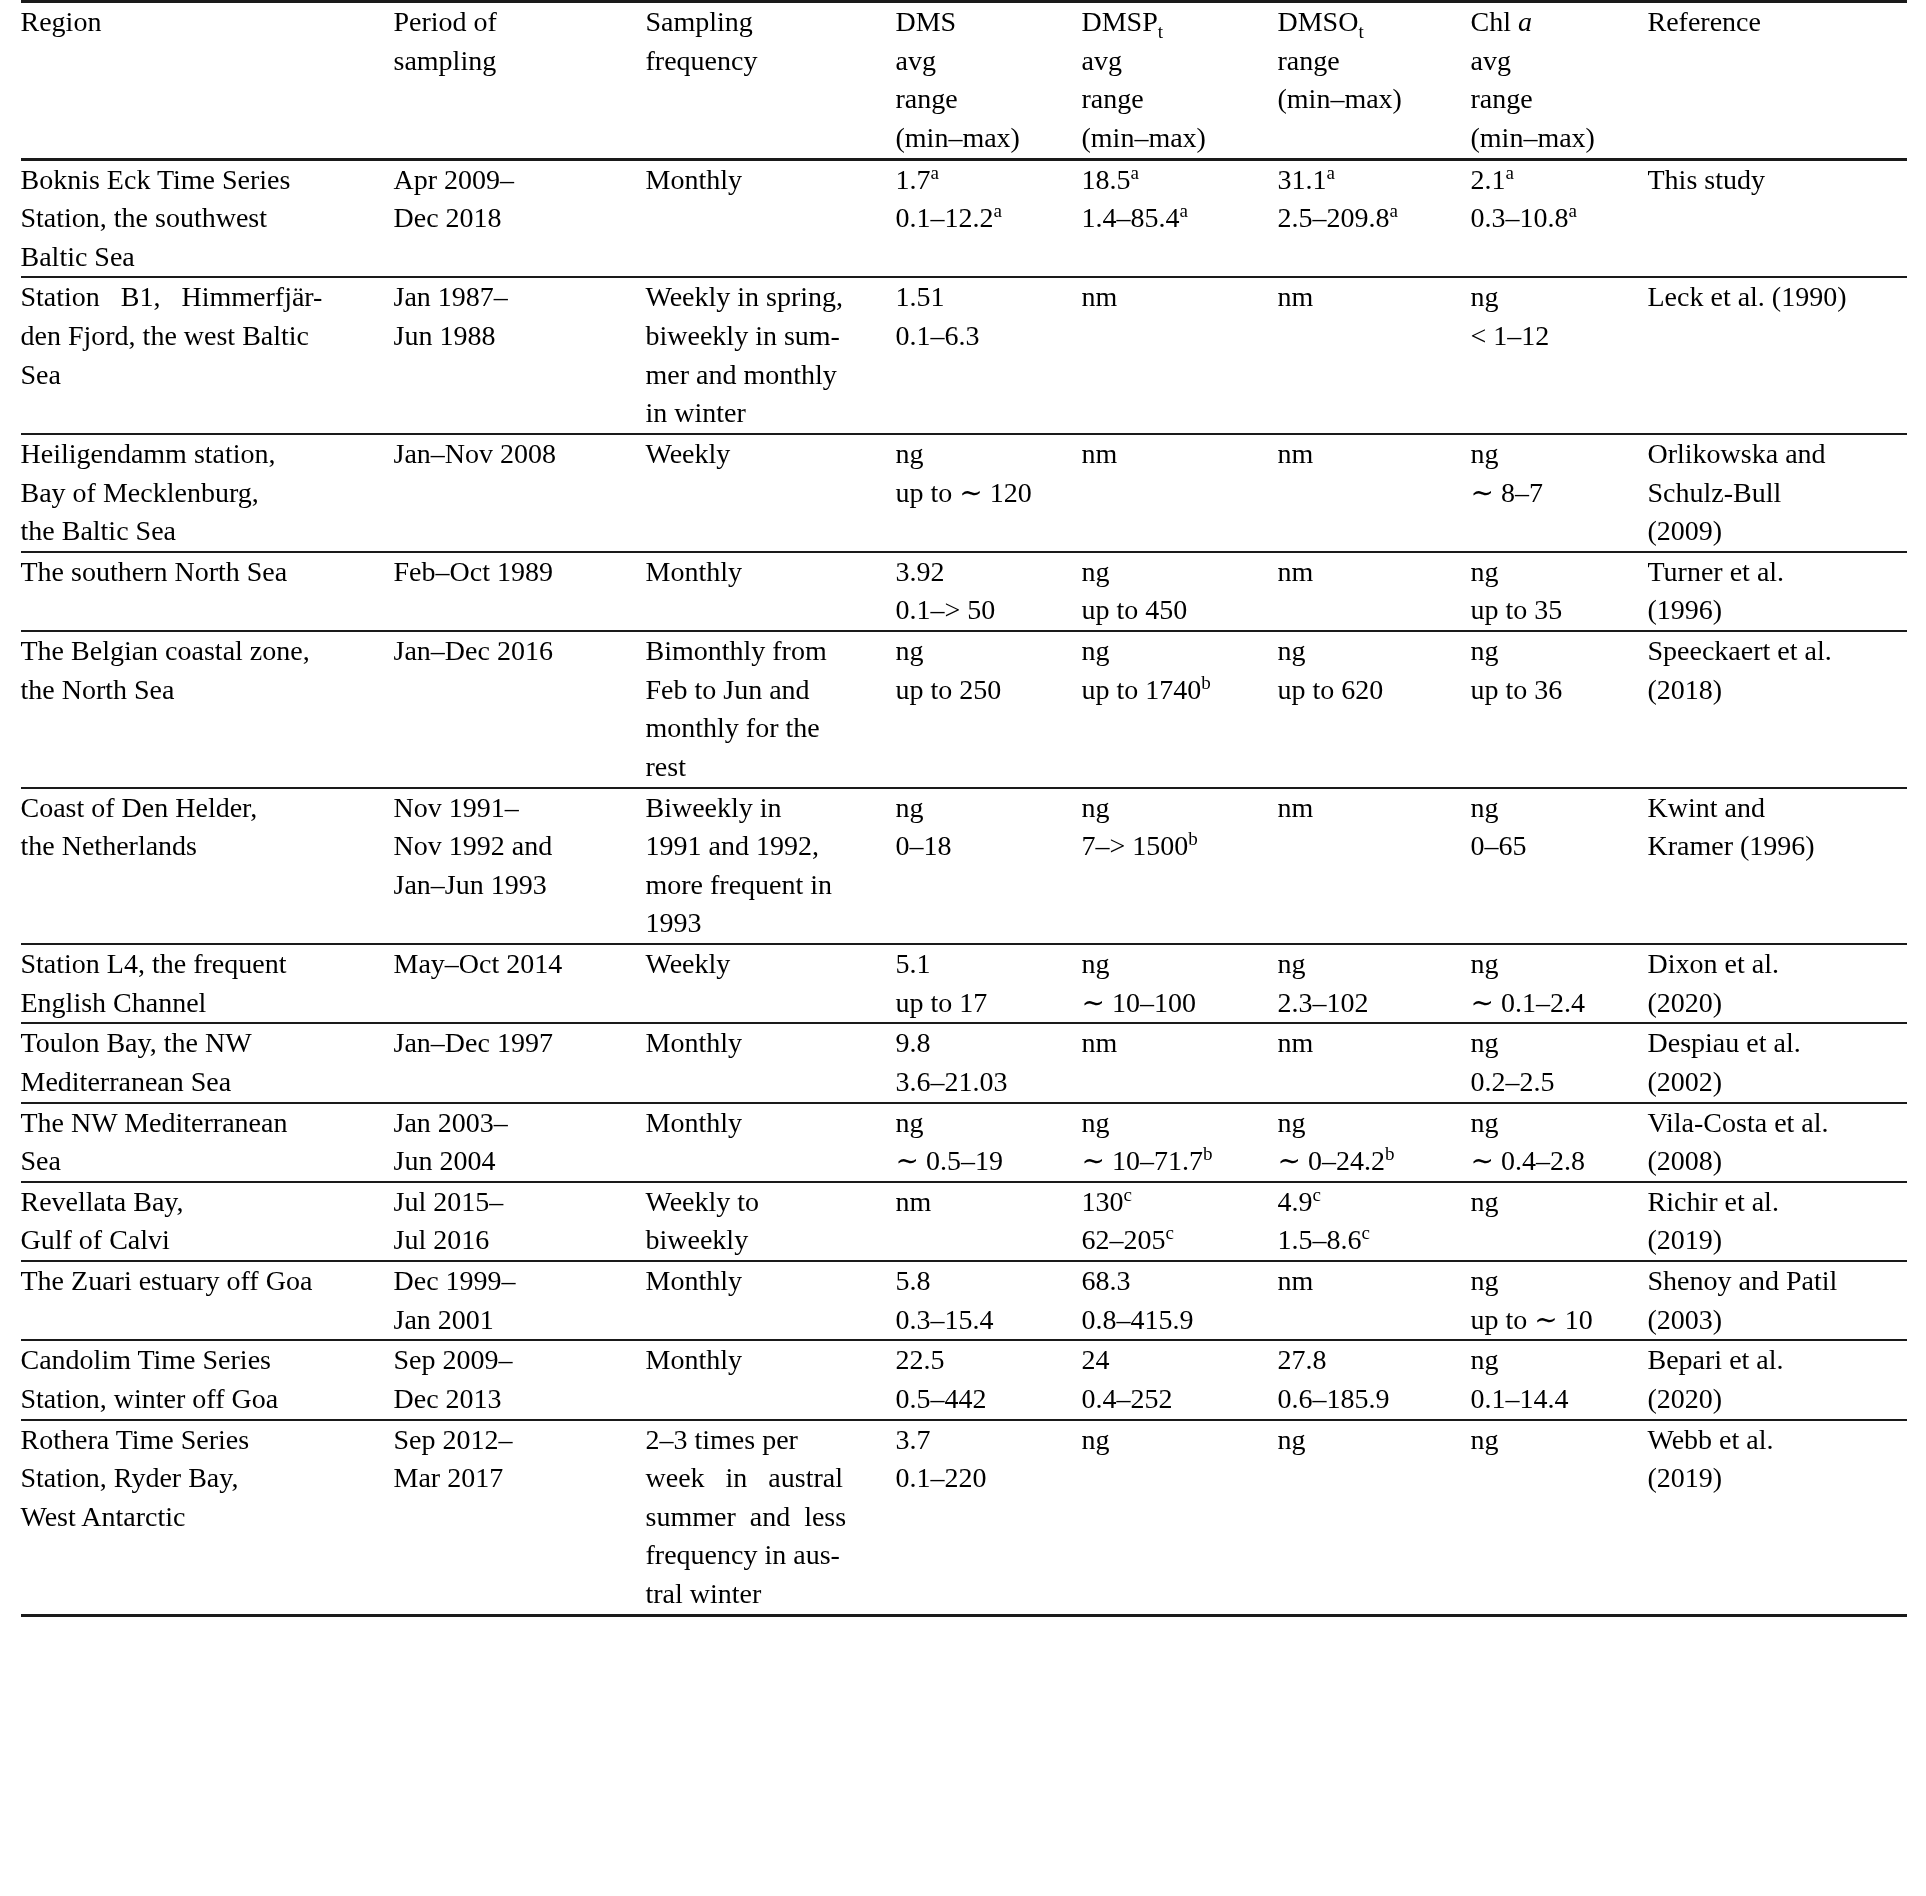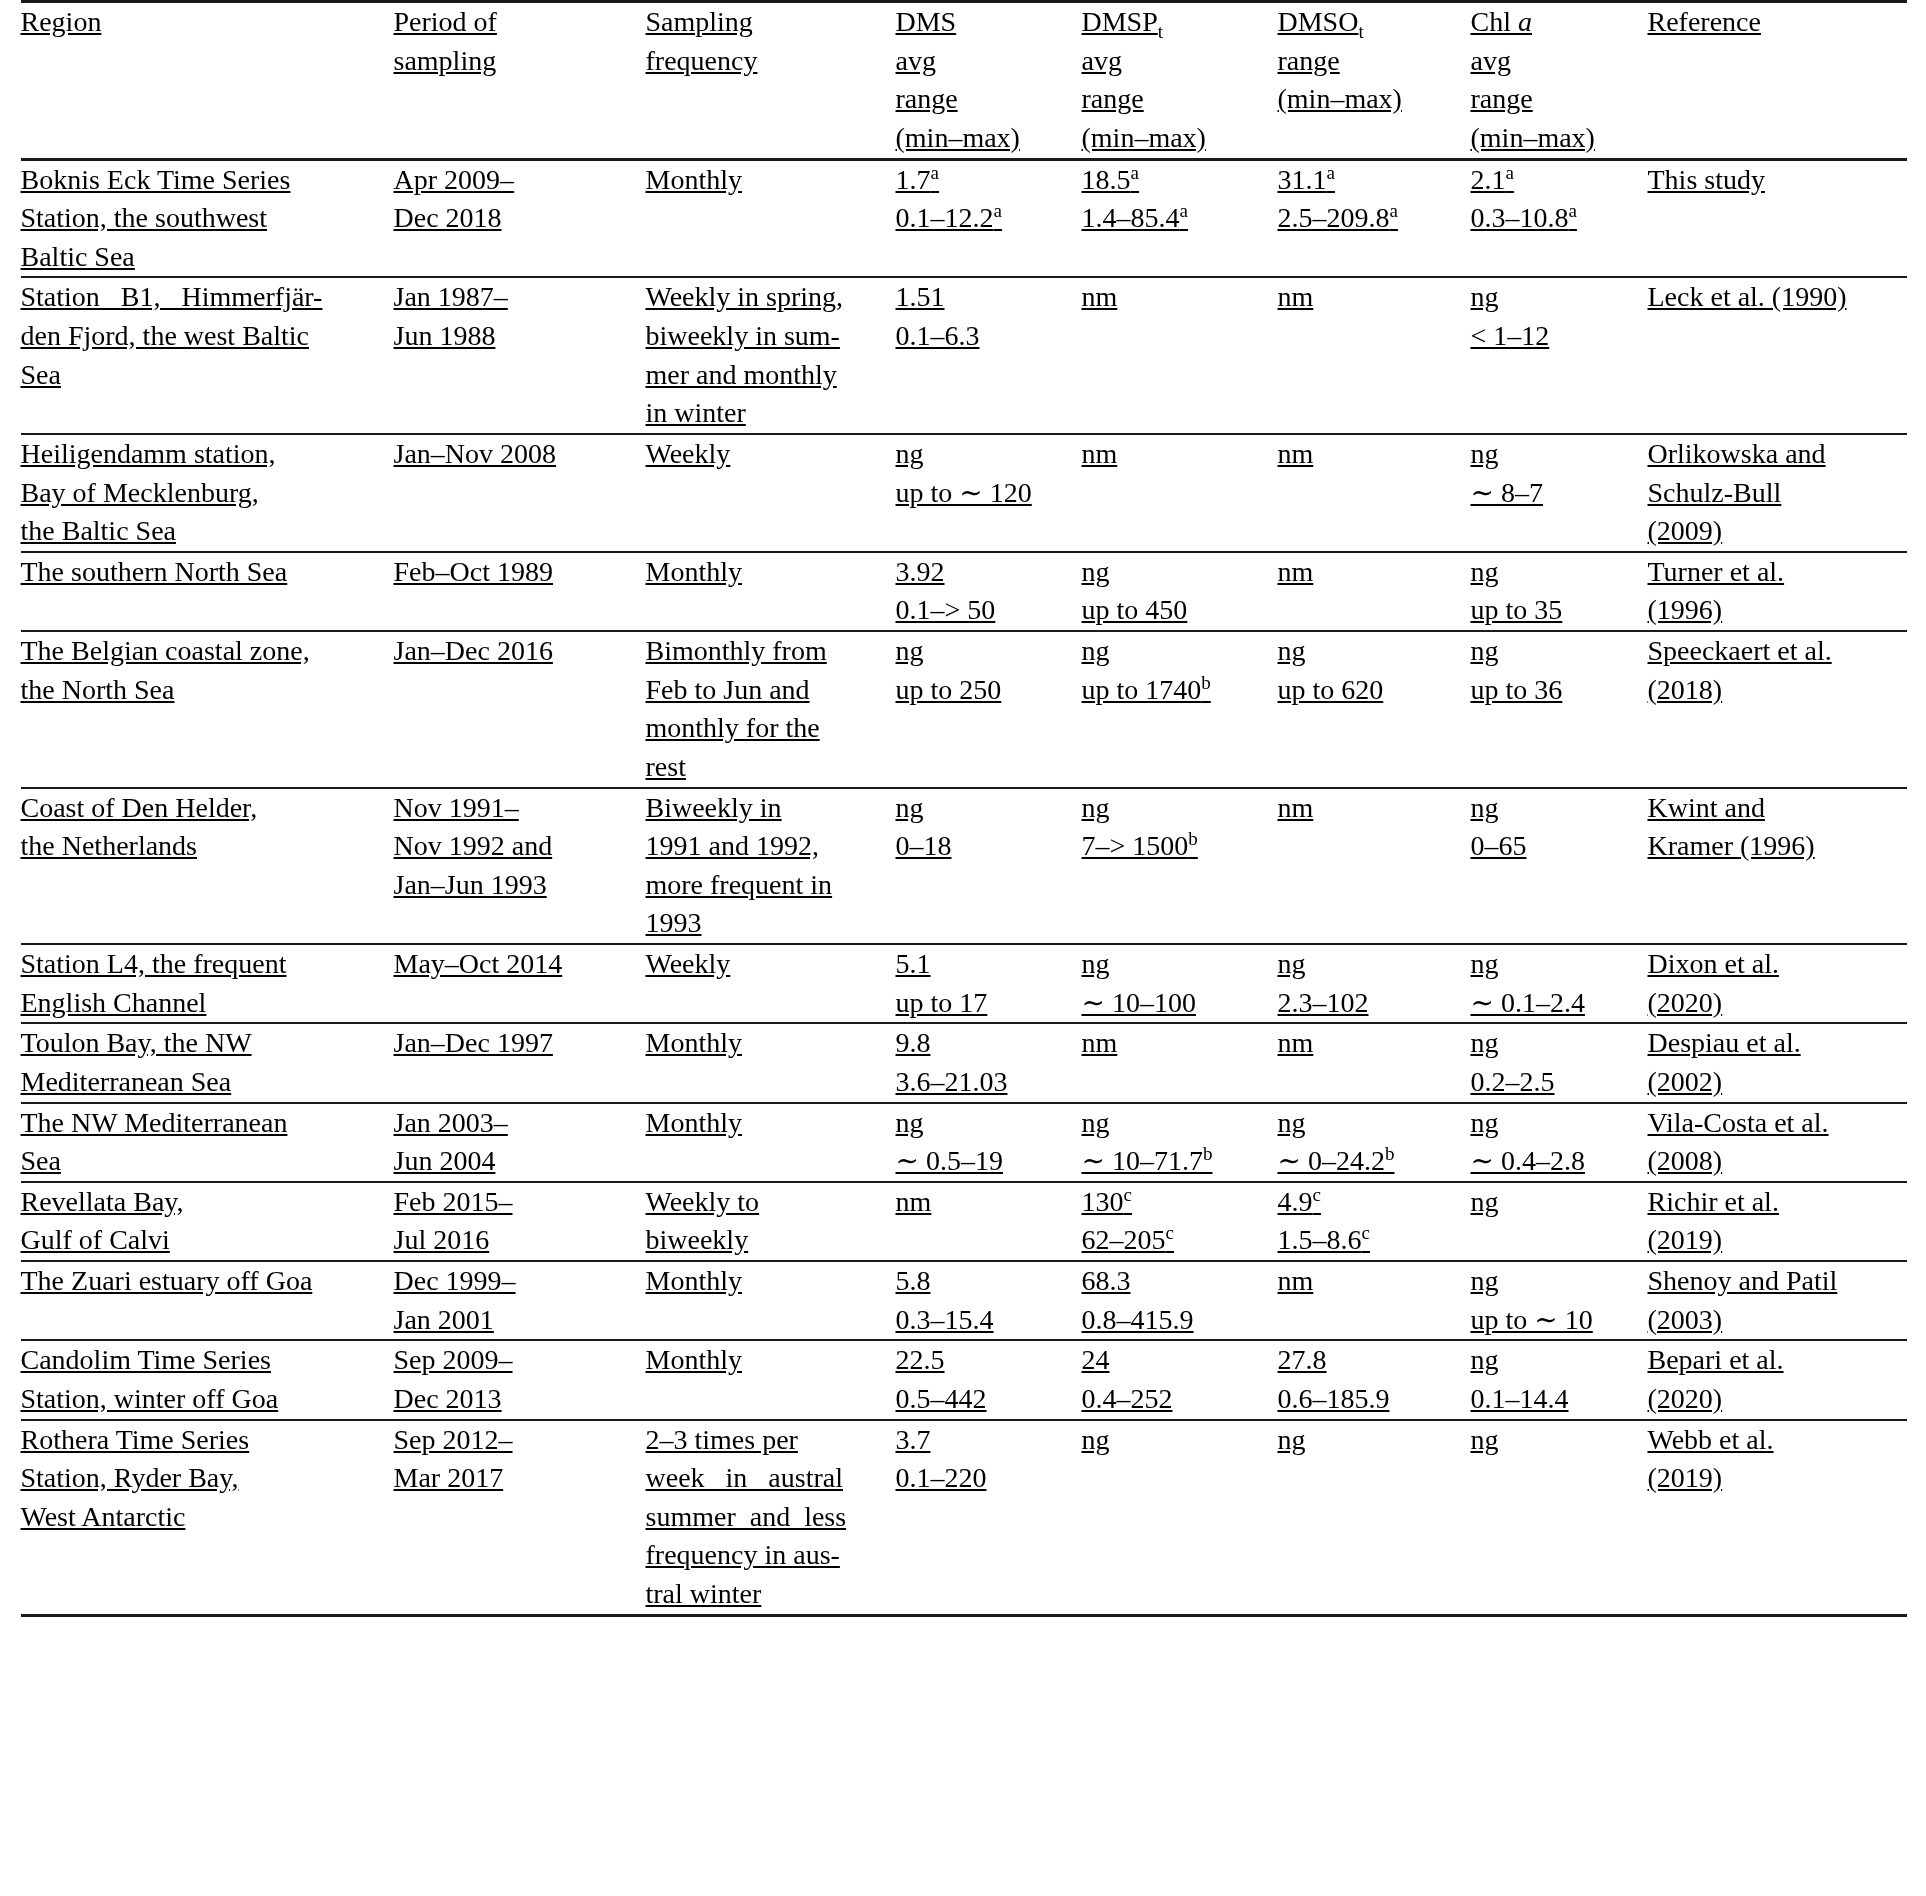--- a/index.html
+++ b/index.html
@@ -13,21 +13,20 @@
     font-family: "Liberation Serif", "DejaVu Serif", serif;
     color: #000000;
     -webkit-font-smoothing: antialiased;
   }
   #sheet {
     position: relative;
     width: 1927px;
     height: 1340px;
     box-sizing: border-box;
     padding: 0 20.5px;
-    text-decoration: underline;
   }
   table.sci {
     width: 100%;
     border-collapse: collapse;
     table-layout: fixed;
     font-size: 28px;
     line-height: 1.38;
   }
   table.sci col.c-region    { width: 373px; }
   table.sci col.c-period    { width: 252px; }
@@ -577,21 +576,21 @@
         </tr>
         <tr class="body-row rule-mid">
           <td>
             <div class="cell">
               <div class="cell-line">Revellata Bay,</div>
               <div class="cell-line">Gulf of Calvi</div>
             </div>
           </td>
           <td>
             <div class="cell">
-              <div class="cell-line">Feb 2015–</div>
+              <div class="cell-line">Jul 2015–</div>
               <div class="cell-line">Jul 2016</div>
             </div>
           </td>
           <td>
             <div class="cell">
               <div class="cell-line">Weekly to</div>
               <div class="cell-line">biweekly</div>
             </div>
           </td>
           <td>

